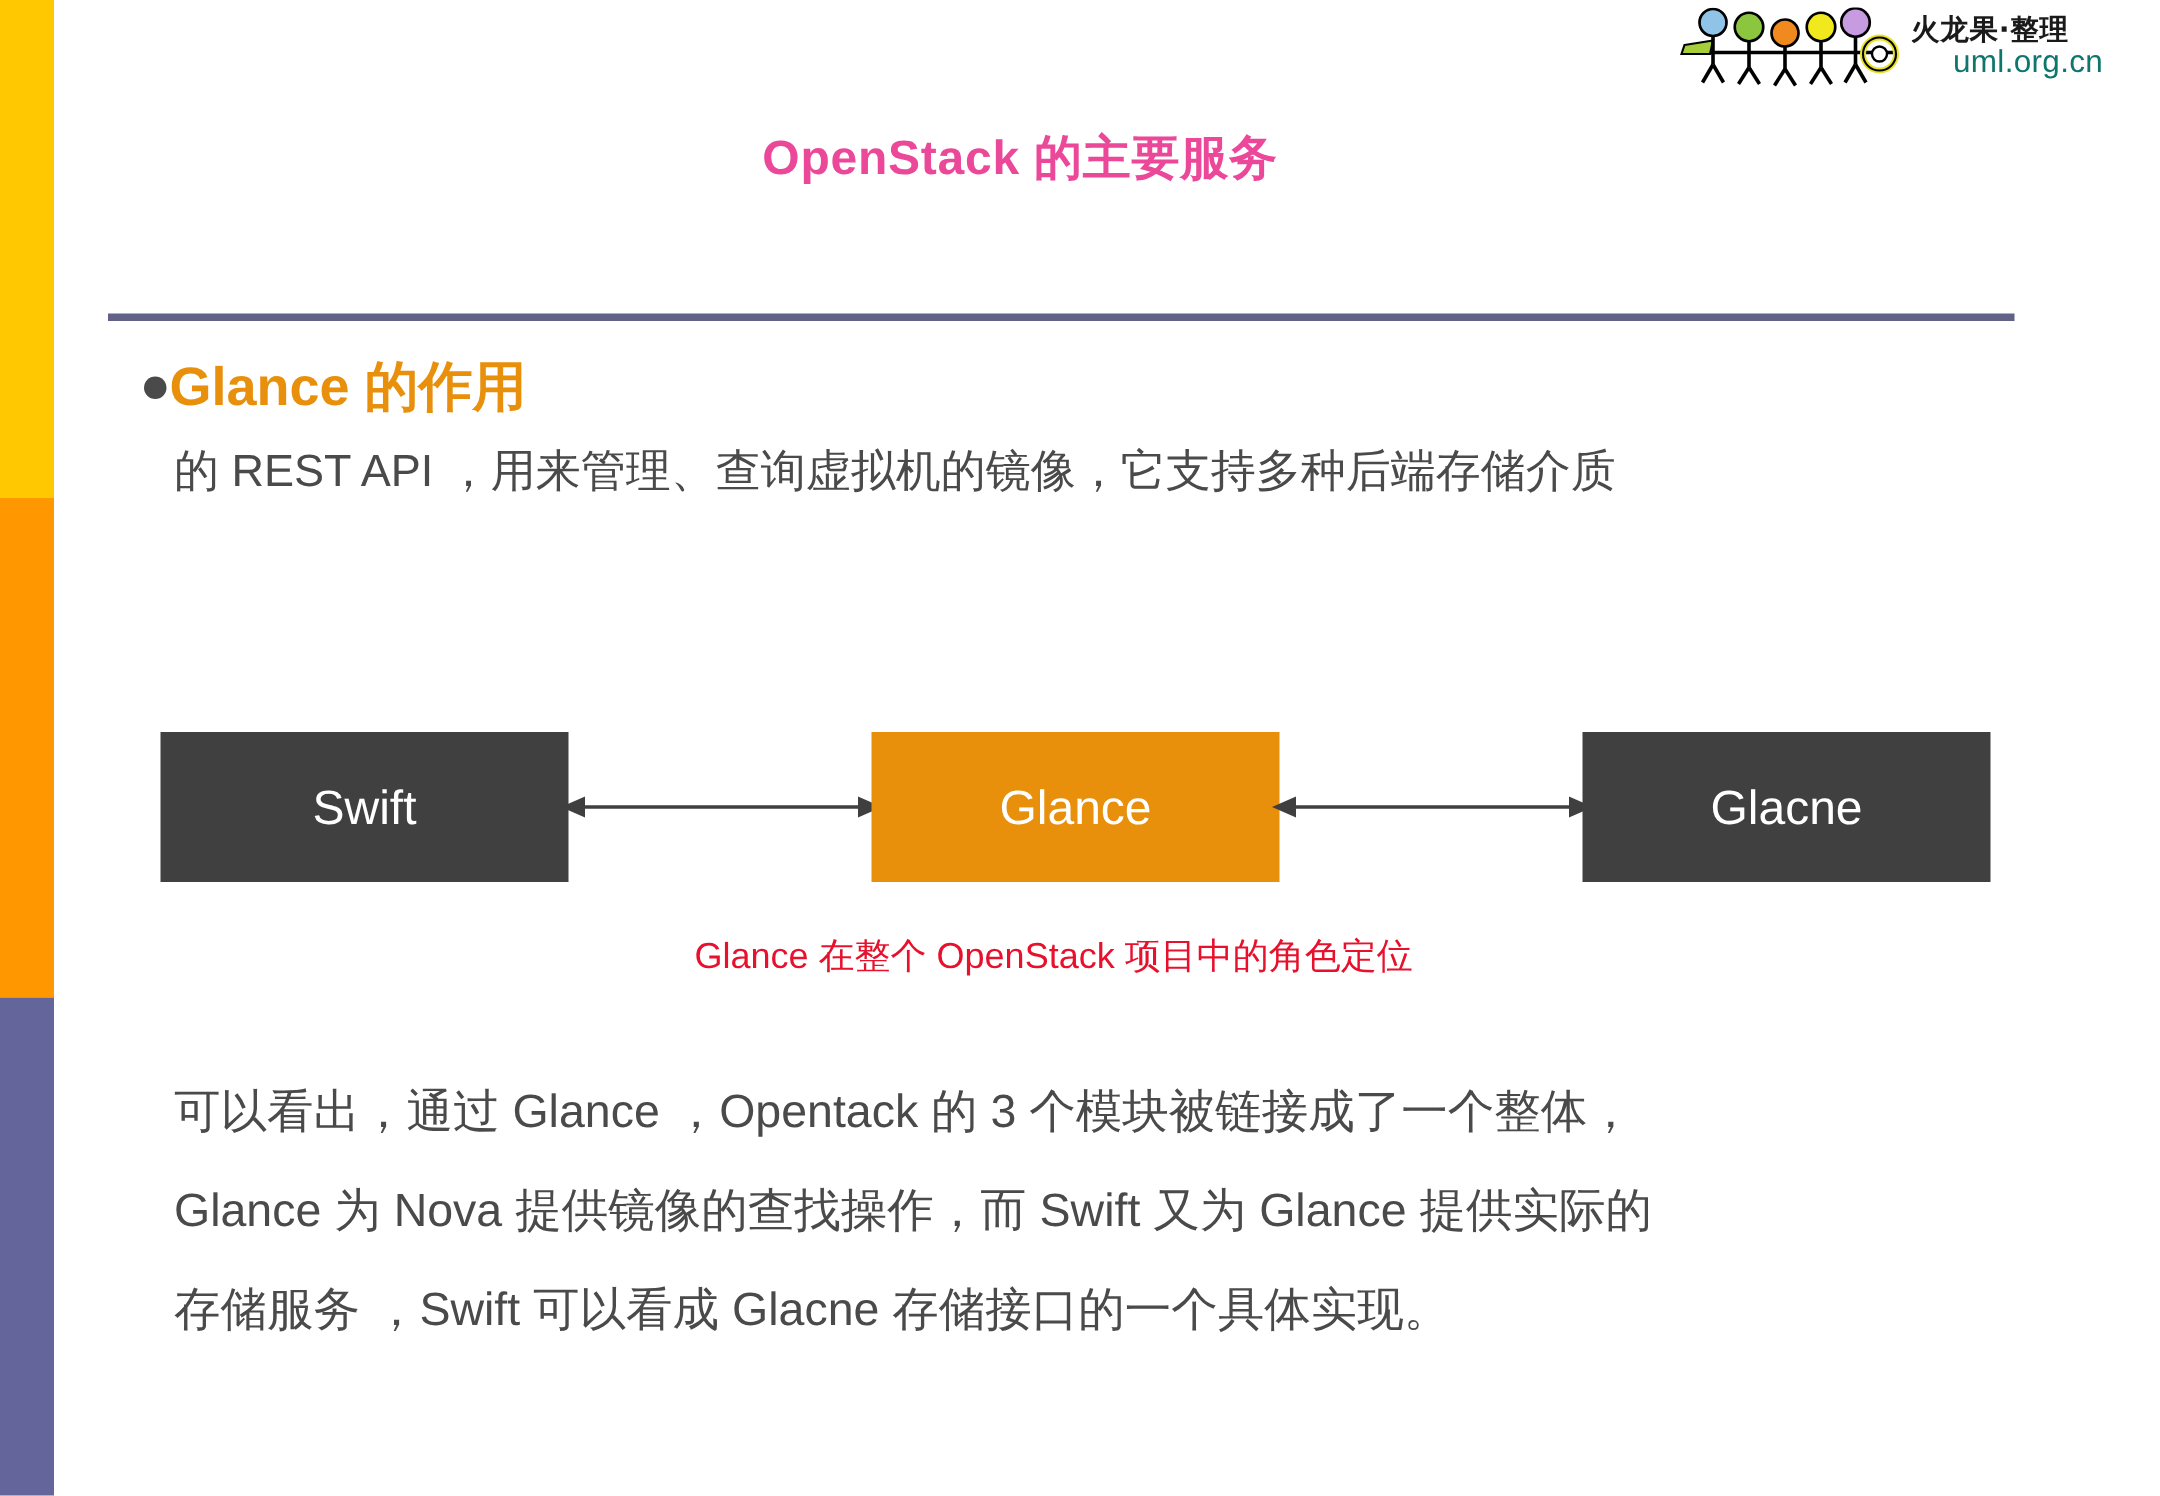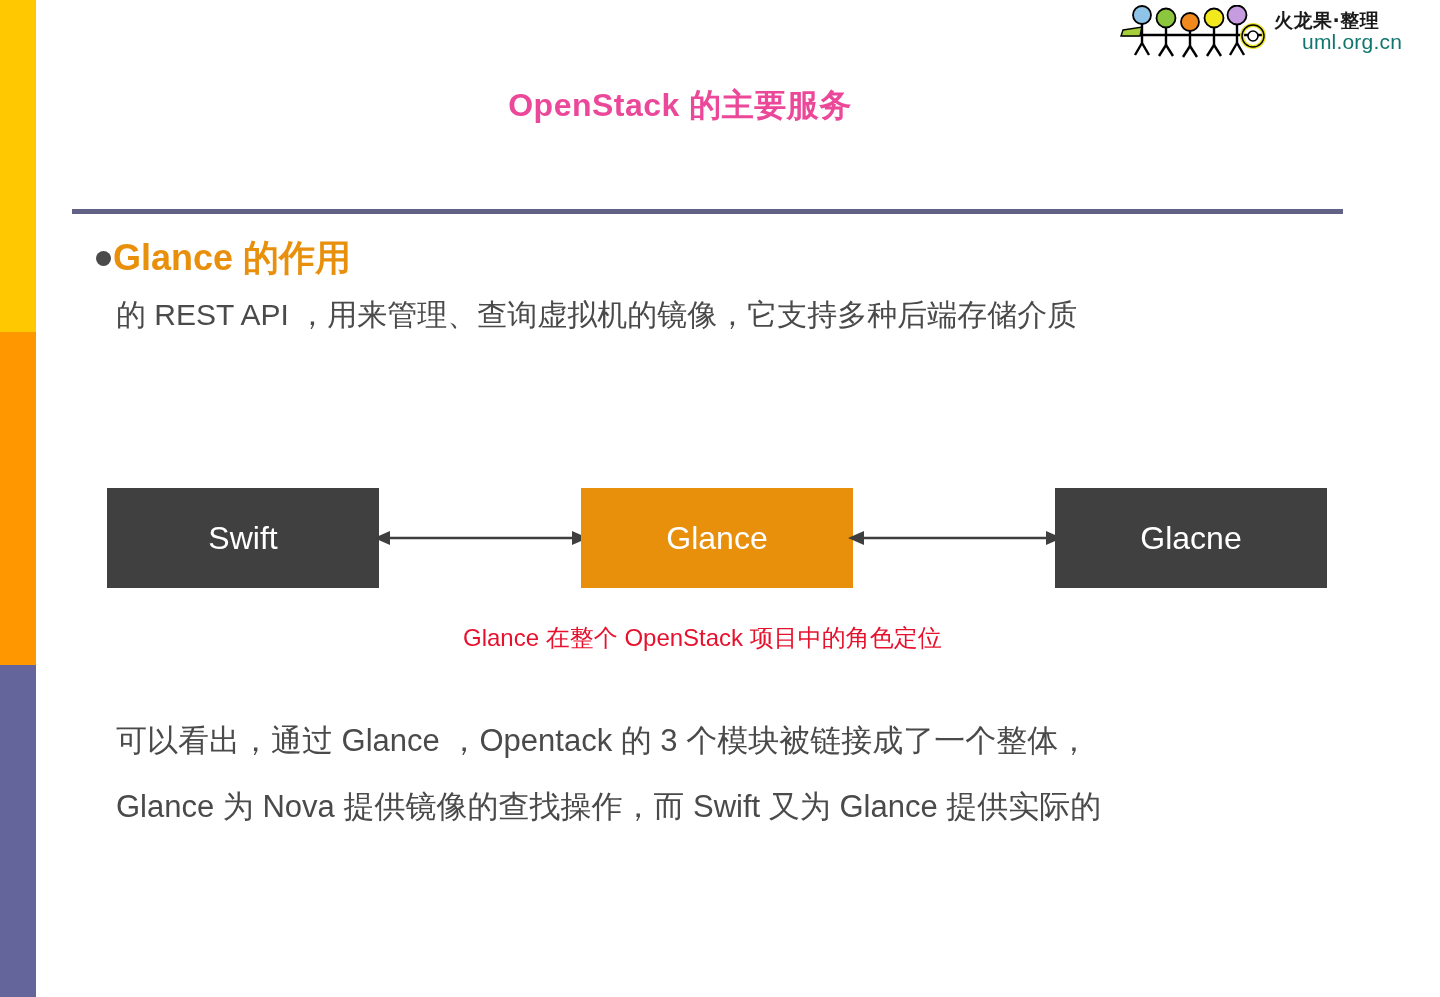--- a/index.html
+++ b/index.html
@@ -257,13 +257,14 @@
   <div class="node-box node-swift" style="background:#404040">
     <span>Glacne</span>
   </div>
 </div>
 
 <div class="diagram-caption">Glance 在整个 OpenStack 项目中的角色定位</div>
 
 <div class="para-bottom">
   <span class="para-line">可以看出，通过 Glance  ，Opentack 的 3 个模块被链接成了一个整体，</span>
   <span class="para-line">Glance 为 Nova 提供镜像的查找操作，而 Swift 又为 Glance 提供实际的</span>
+  <span class="para-line">存储服务 ，Swift 可以看成 Glacne 存储接口的一个具体实现。</span>
 </div>
 
 </body></html>

